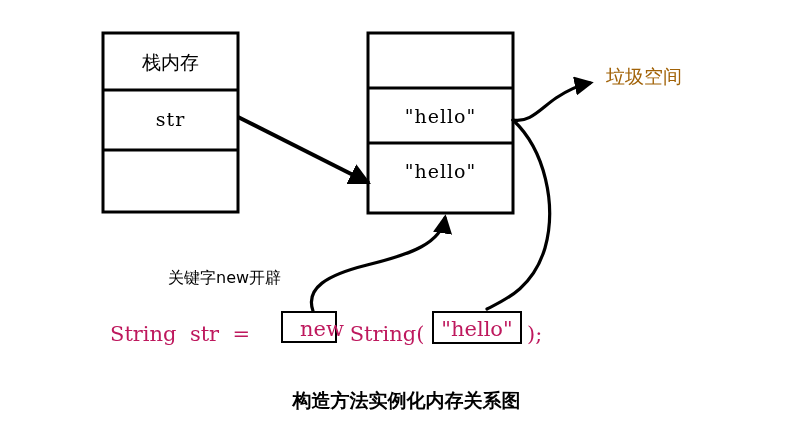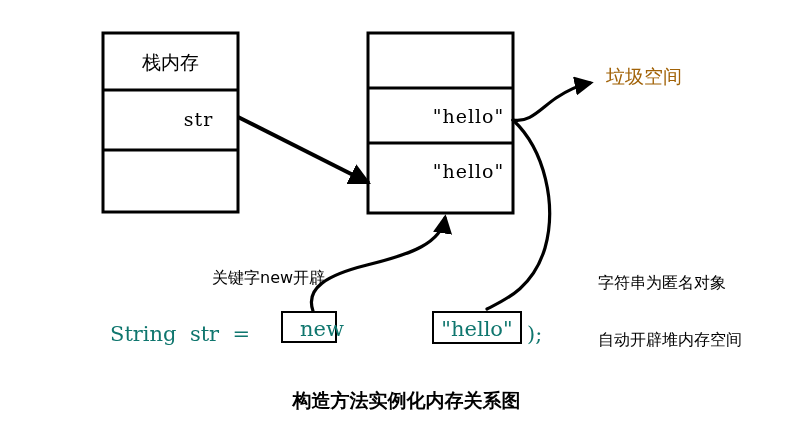--- a/index.html
+++ b/index.html
@@ -31,38 +31,37 @@
   
   .cjk {
     font-family: "DejaVu Sans", sans-serif;
     font-size: 19px;
     font-weight: 400;
   }
   .mono {
     font-family: "DejaVu Serif", serif;
     font-size: 19px;
     letter-spacing: 1px;
-    margin-left: 28px;
   }
   
   .annot {
     position: absolute;
     font-family: "DejaVu Sans", sans-serif;
     font-size: 16px;
     line-height: 19px;
     color: #000000;
     white-space: pre;
   }
-  .annot .ln { display: block; margin-left: 44px; }
+  .annot .ln { display: block; }
   
   .code {
     position: absolute;
     font-family: "DejaVu Serif", serif;
     font-size: 21px;
-    color: #0f766e;
+    color: #be185d;
     white-space: pre;
   }
   .caption {
     position: absolute;
     font-family: "DejaVu Sans", sans-serif;
     font-size: 19px;
     font-weight: bold;
     color: #000000;
     white-space: pre;
     padding-left: 9px;
@@ -121,30 +120,27 @@
 
   <div class="centered mono" style="left:368px; top:105px; width:145px;">"hello"</div>
   <div class="centered mono" style="left:368px; top:160px; width:145px;">"hello"</div>
 
   <div class="txt cjk" style="left:606px; top:67px;">垃圾空间</div>
 
   <div class="annot" style="left:168px; top:230px;">
     <span class="ln">关键字new开辟</span>
   </div>
 
-  <div class="annot" style="left:554px; top:235px;">
-    <span class="ln">字符串为匿名对象</span>
-    <span class="ln">自动开辟堆内存空间</span>
-  </div>
 
   <div class="code" style="left:110px; top:322px;">String  str  = </div>
 
   <div class="code-box" style="left:281px; top:311px; width:56px; height:32px;"></div>
   <div class="centered code" style="left:281px; top:317px; width:56px;padding-left:13px;">new</div>
 
+  <div class="code" style="left:343px; top:322px;"> String(</div>
 
   <div class="code-box" style="left:432px; top:311px; width:90px; height:33px;"></div>
   <div class="centered code" style="left:432px; top:317px; width:90px;">"hello"</div>
 
   <div class="code" style="left:527px; top:322px;">);</div>
 
   <div class="caption centered" style="left:0px; top:388px; width:795px;">构造方法实例化内存关系图</div>
 
 </div>
 

